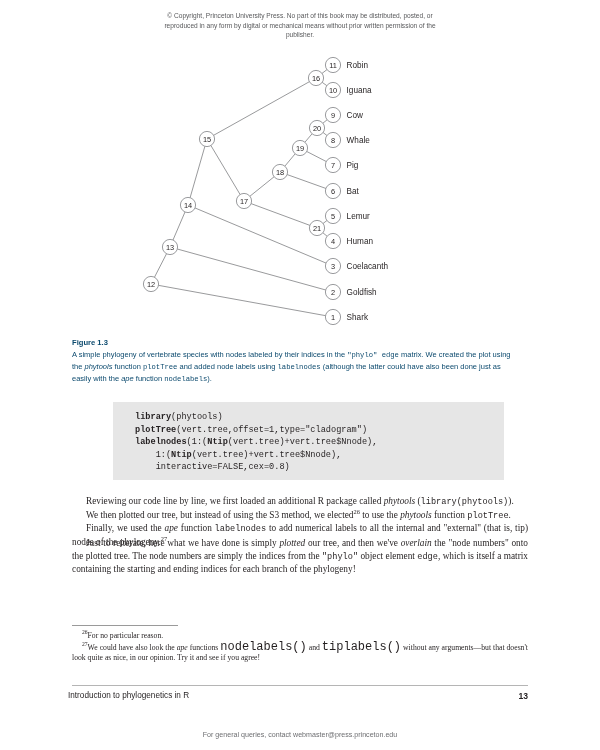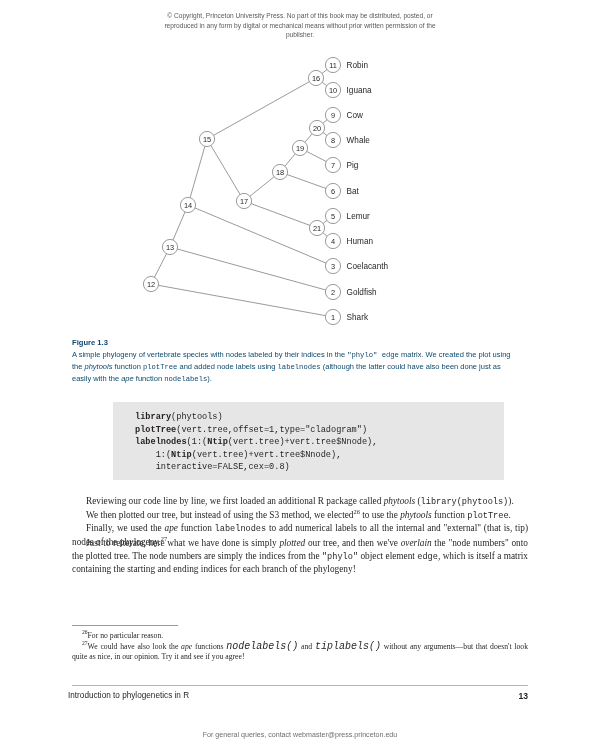--- a/index.html
+++ b/index.html
@@ -140,22 +140,21 @@
     line-height: 10.6px;
     text-align: justify;
     color: #231f20;
   }
   .footnotes p {
     margin: 0;
     text-indent: 10px;
   }
   .footnotes .mono {
     font-family: "Liberation Mono", monospace;
-    font-size: 10px;
-    font-style: italic;
+    font-size: 12px;
   }
   .footnotes sup { font-size: 5.6px; }
 
   
   .footer-rule {
     position: absolute;
     top: 685px;
     left: 72px;
     width: 456px;
     height: 1px;

